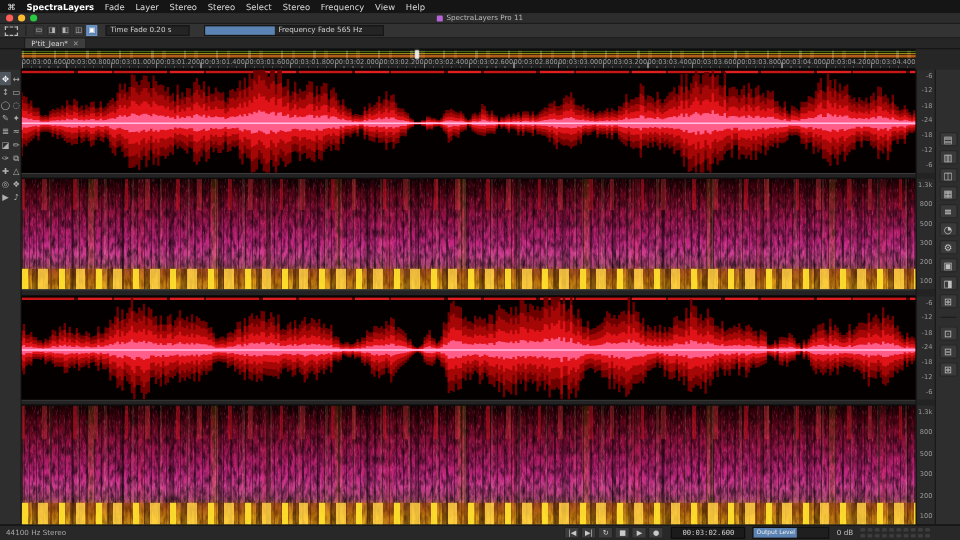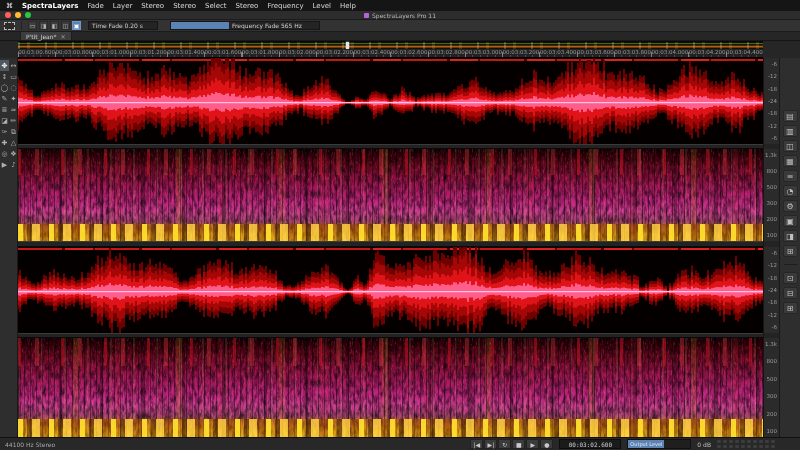--- a/index.html
+++ b/index.html
@@ -161,21 +161,21 @@
     <span class="apple">⌘</span>
     <span id="menu-items" style="display:flex;gap:9px;">
         <span class="mi app-name">SpectraLayers</span>
         <span class="mi">Fade</span>
         <span class="mi">Layer</span>
         <span class="mi">Stereo</span>
         <span class="mi">Stereo</span>
         <span class="mi">Select</span>
         <span class="mi">Stereo</span>
         <span class="mi">Frequency</span>
-        <span class="mi">Level</span>
+        <span class="mi">View</span>
         <span class="mi">Help</span>
       </span>
   </div>
 
   <div class="titlebar">
     <div class="lights">
       <span class="light l-red"></span>
       <span class="light l-yellow"></span>
       <span class="light l-green"></span>
     </div>

